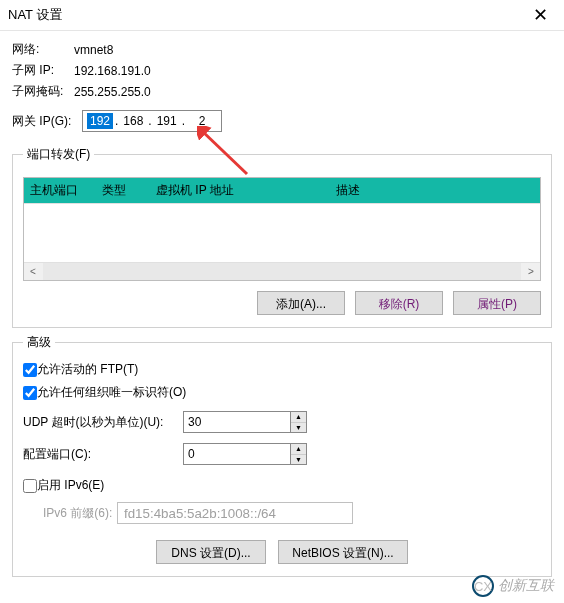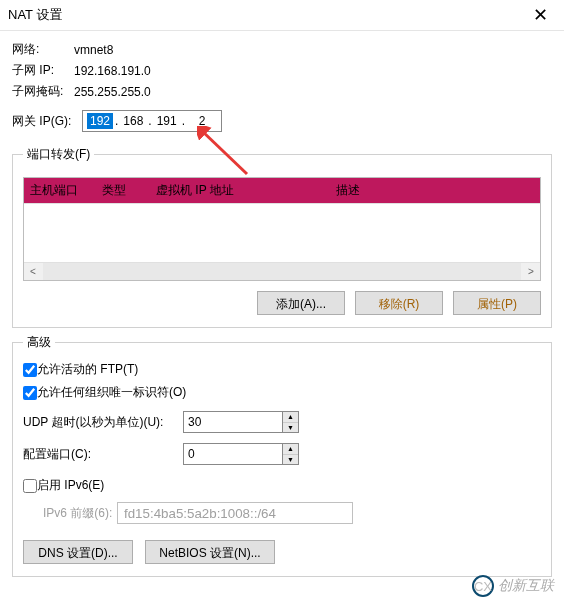--- a/index.html
+++ b/index.html
@@ -76,21 +76,21 @@
     fieldset.group > legend {
       padding: 0 4px;
       font-size: 12px;
     }
     .list-container {
       border: 1px solid #bdbdbd;
       margin-top: 4px;
     }
     .list-header {
       display: flex;
-      background: #be185d;
+      background: #14b8a6;
       border-bottom: 1px solid #e0e0e0;
       padding: 4px 6px;
     }
     .list-header .col { padding-right: 10px; }
     .col1 { width: 72px; }
     .col2 { width: 54px; }
     .col3 { width: 180px; }
     .col4 { flex: 1; }
     .list-body {
       height: 58px;
@@ -126,21 +126,21 @@
       min-width: 88px;
       height: 24px;
       border: 1px solid #adadad;
       background: #e1e1e1;
       font-size: 12px;
       padding: 4px 10px;
       cursor: pointer;
       font-family: inherit;
     }
     button.std:disabled {
-      color: #a16207;
+      color: #701a75;
       cursor: default;
     }
     .chk-row {
       display: flex;
       align-items: center;
       margin-bottom: 6px;
     }
     .chk-row input[type=checkbox] {
       width: 14px;
       height: 14px;
@@ -151,21 +151,21 @@
       margin-top: 10px;
     }
     .field-label { width: 160px; }
     .spinner-wrap {
       display: flex;
       align-items: stretch;
       height: 22px;
     }
     .spinner-input {
       border: 1px solid #888;
-      width: 100px;
+      width: 108px;
       padding: 2px 4px;
       font-size: 12px;
       font-family: inherit;
     }
     .spinner-btns {
       display: flex;
       flex-direction: column;
       border: 1px solid #888;
       border-left: none;
       width: 16px;
@@ -194,20 +194,21 @@
       padding: 2px 6px;
       width: 236px;
       height: 22px;
       color: #a0a0a0;
       background: #fff;
     }
     .bottom-btns {
       display: flex;
       gap: 12px;
       margin-top: 16px;
+      justify-content: center;
     }
     .watermark {
       position: absolute;
       right: 10px;
       bottom: 6px;
       font-size: 14px;
       color: #aaa;
       display: flex;
       align-items: center;
       gap: 4px;

